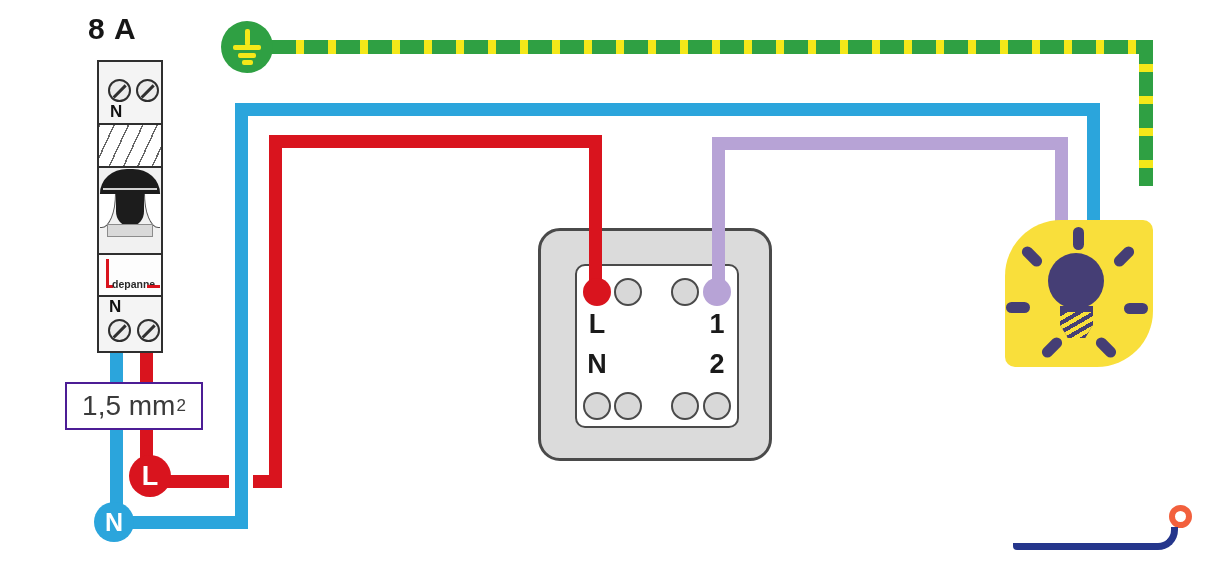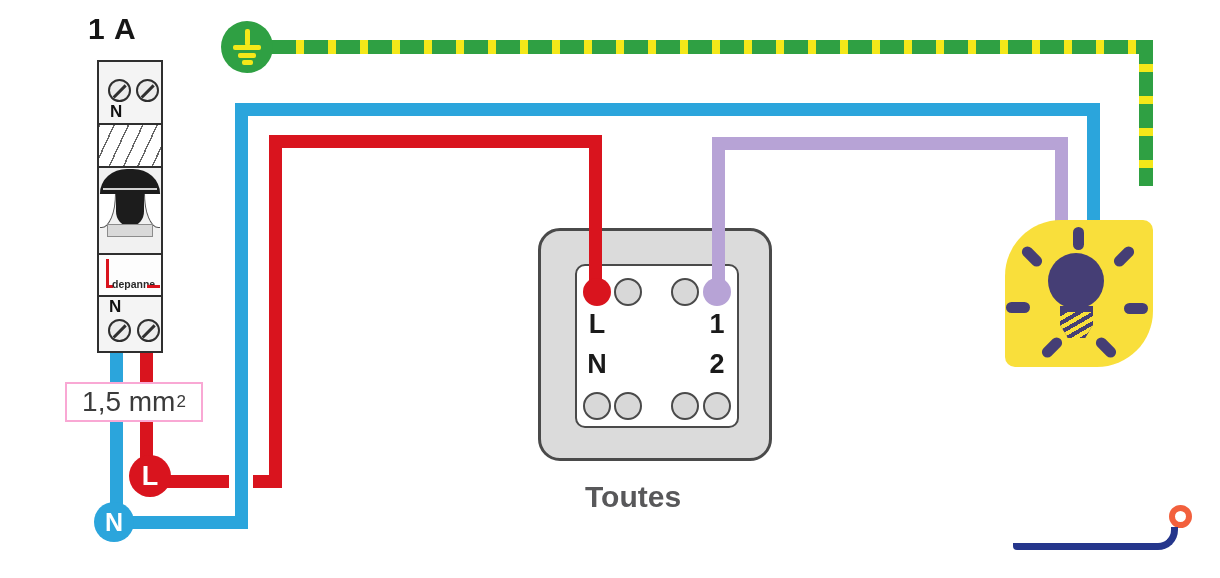--- a/index.html
+++ b/index.html
@@ -62,21 +62,21 @@
   .lever-tab{position:absolute;left:17px;top:26px;width:28px;height:32px;background:#1C1C1C;border-radius:0 0 45% 45%;}
   .lever-curve{position:absolute;top:26px;width:16px;height:34px;background:#fff;border:1px solid #555;border-top:none;}
   .lc-l{left:1px;border-radius:0 0 90% 0 / 0 0 100% 0;border-left:none;}
   .lc-r{left:45px;border-radius:0 0 0 90% / 0 0 0 100%;border-right:none;}
   .lever-bar{position:absolute;left:8px;top:56px;width:46px;height:13px;background:#D9D9D9;border:1px solid #8c8c8c;}
   .brand-l{position:absolute;left:7px;top:4px;width:3px;height:29px;background:#D9141E;}
   .brand-foot{position:absolute;left:7px;top:30px;width:7px;height:3px;background:#D9141E;}
   .brand-txt{position:absolute;left:13px;top:23px;font-size:10.5px;font-weight:bold;color:#2a2a2a;letter-spacing:0;}
   .brand-dash{position:absolute;left:48px;top:30px;width:13px;height:3px;background:#D9141E;}
   
-  .cable-label{left:65px;top:382px;width:138px;height:40px;background:#fff;border:2px solid #f9a8d4;
+  .cable-label{left:65px;top:382px;width:138px;height:48px;background:#fff;border:2px solid #4c1d95;
      display:flex;align-items:center;justify-content:center;font-size:28px;color:#3b3b3b;}
   .cable-label sup{font-size:17px;margin-left:1px;}
   
   .badge{position:absolute;border-radius:50%;display:flex;align-items:center;justify-content:center;
      color:#fff;font-weight:bold;font-size:27px;}
   .badge-l{left:129px;top:455px;width:42px;height:42px;background:#D9141E;}
   .badge-n{left:94px;top:502px;width:40px;height:40px;background:#2BA5DC;font-size:25px;}
   
   .sw-outer{left:538px;top:228px;width:234px;height:233px;background:#DBDBDB;border:3px solid #4A4A4A;border-radius:22px;}
   .sw-inner{left:575px;top:264px;width:164px;height:164px;background:#fff;border:2px solid #4A4A4A;border-radius:10px;}
@@ -137,21 +137,21 @@
   <div class="wire purple w-s2"></div>
   <div class="wire purple w-s3"></div>
 
   <div class="abs earth">
     <div class="bar eb-stem"></div>
     <div class="bar eb-1"></div>
     <div class="bar eb-2"></div>
     <div class="bar eb-3"></div>
   </div>
 
-  <div class="abs rating">1 A</div>
+  <div class="abs rating">8 A</div>
   <div class="abs breaker">
     <div class="bsec bs-top">
       <div class="screw sc-a"></div>
       <div class="screw sc-b"></div>
       <div class="blabel bl-top">N</div>
     </div>
     <div class="bsec bs-window"></div>
     <div class="bsec bs-lever">
       <div class="lever-cap"></div>
       <div class="lever-curve lc-l"></div>
@@ -190,21 +190,20 @@
   <div class="term lamp t4"></div>
   <div class="term plain t5"></div>
   <div class="term plain t6"></div>
   <div class="term plain t7"></div>
   <div class="term plain t8"></div>
   <div class="swlab sl-L">L</div>
   <div class="swlab sl-1">1</div>
   <div class="swlab sl-N">N</div>
   <div class="swlab sl-2">2</div>
   <div class="abs caption">
-    <div>Toutes</div>
   </div>
 
   <div class="abs lamp-body"></div>
   <div class="abs lamp-circle"></div>
   <div class="abs lamp-base"></div>
   <div class="ray ray-top"></div>
   <div class="ray ray-ul"></div>
   <div class="ray ray-ur"></div>
   <div class="ray ray-l"></div>
   <div class="ray ray-r"></div>

